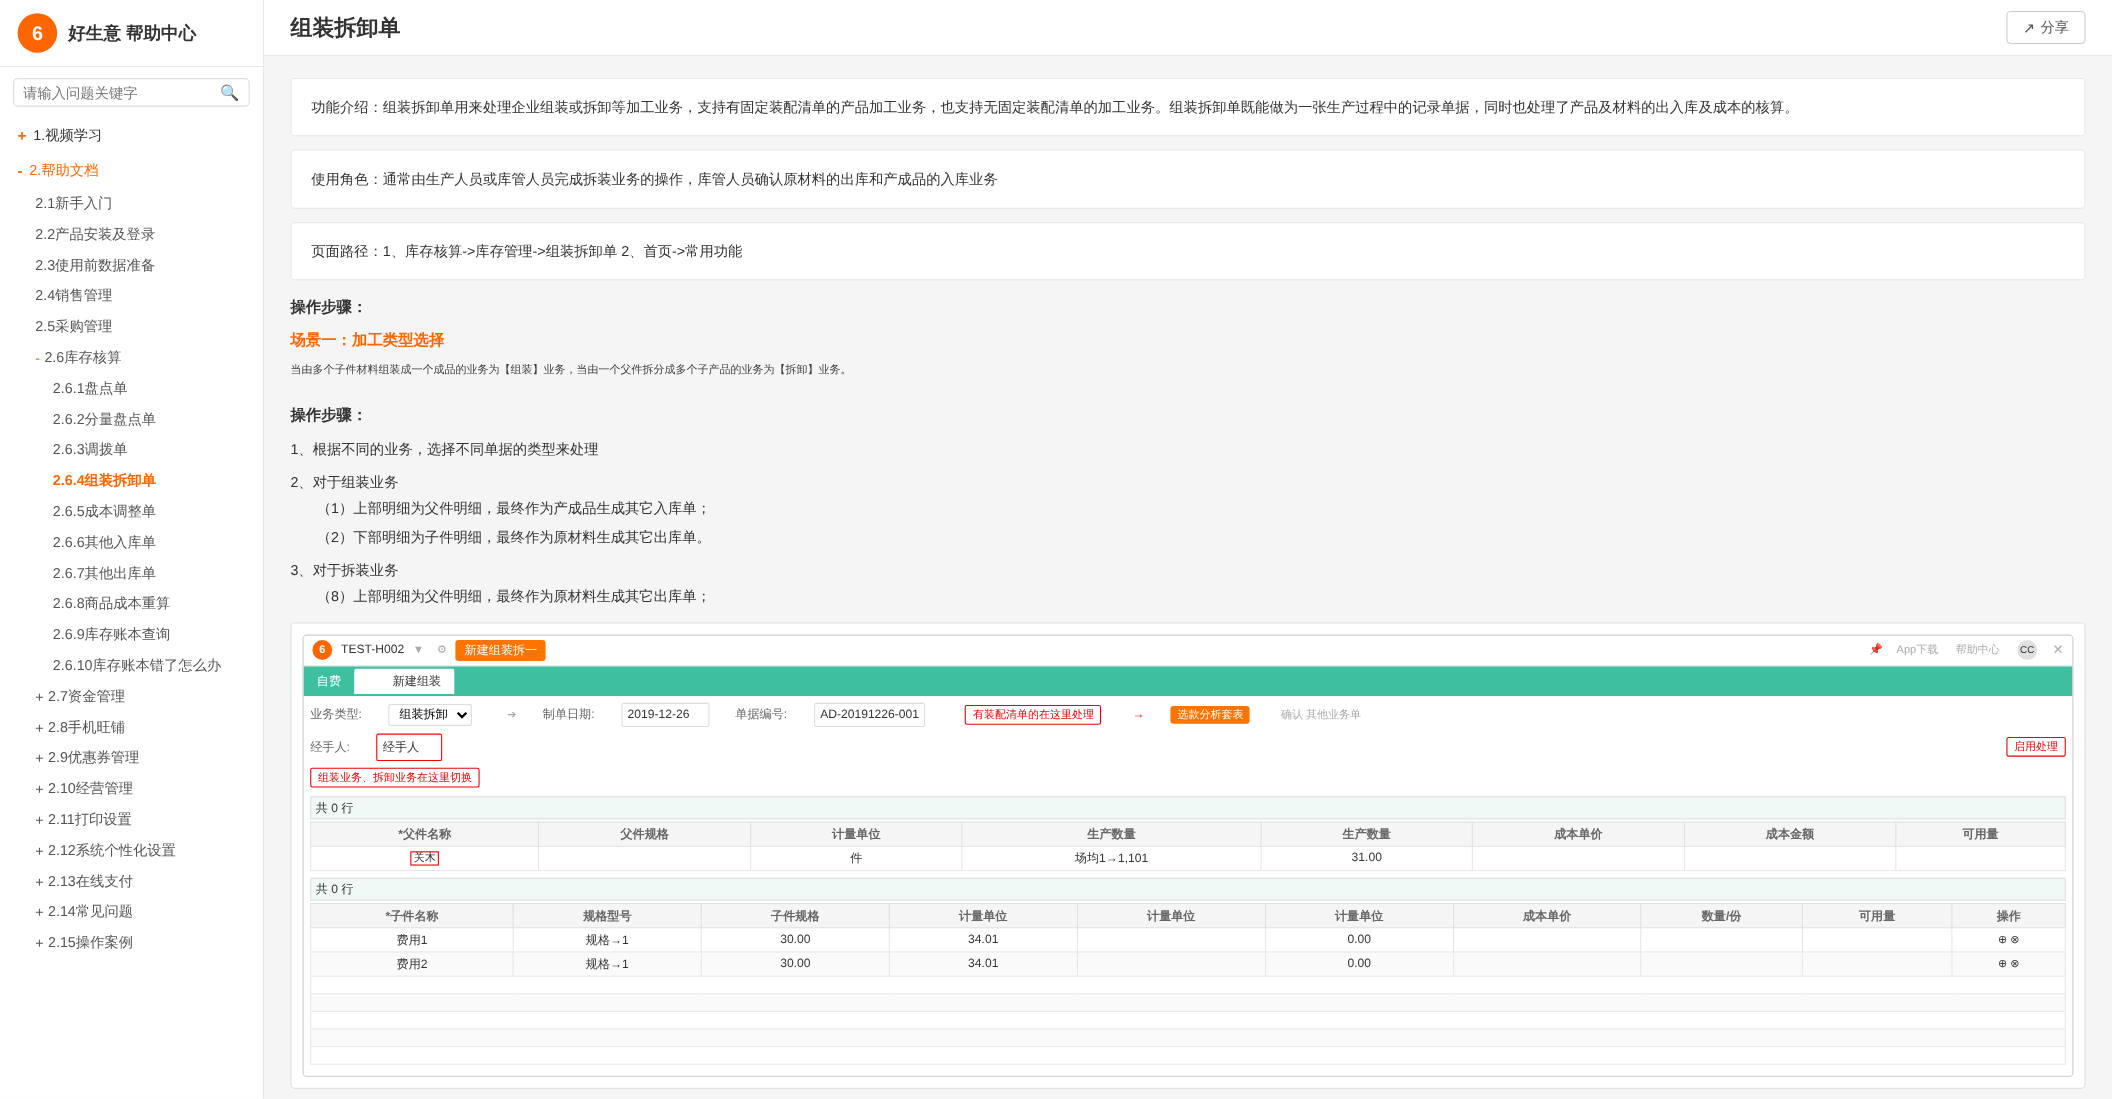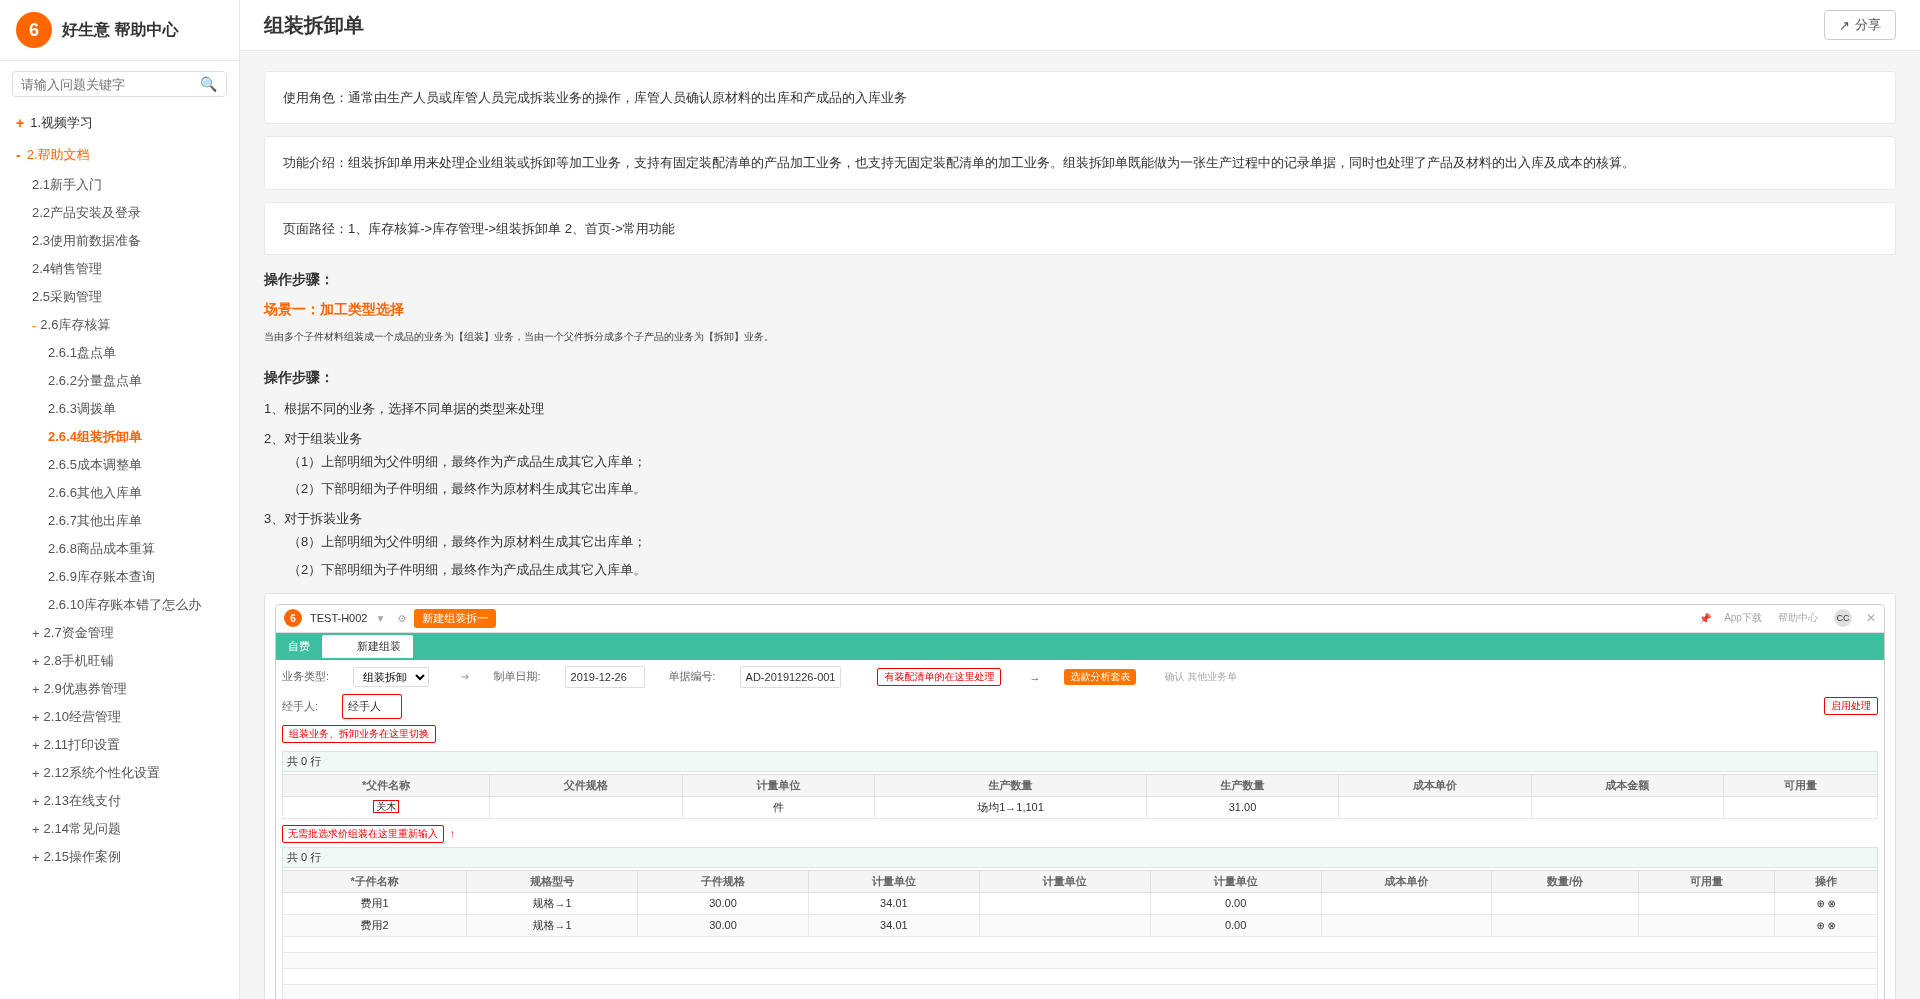--- a/index.html
+++ b/index.html
@@ -285,25 +285,25 @@
     <h1 class="page-title">组装拆卸单</h1>
     <button class="share-btn">
       <span>↗</span>
       <span>分享</span>
     </button>
   </div>
 
   <div id="content-area">
 
     <div class="info-block">
+      <p>功能介绍：组装拆卸单用来处理企业组装或拆卸等加工业务，支持有固定装配清单的产品加工业务，也支持无固定装配清单的加工业务。组装拆卸单既能做为一张生产过程中的记录单据，同时也处理了产品及材料的出入库及成本的核算。</p>
+    </div>
+
+    <div class="info-block">
       <p>使用角色：通常由生产人员或库管人员完成拆装业务的操作，库管人员确认原材料的出库和产成品的入库业务</p>
-    </div>
-
-    <div class="info-block">
-      <p>功能介绍：组装拆卸单用来处理企业组装或拆卸等加工业务，支持有固定装配清单的产品加工业务，也支持无固定装配清单的加工业务。组装拆卸单既能做为一张生产过程中的记录单据，同时也处理了产品及材料的出入库及成本的核算。</p>
     </div>
 
     <div class="info-block">
       <p>页面路径：1、库存核算-&gt;库存管理-&gt;组装拆卸单 2、首页-&gt;常用功能</p>
     </div>
 
     <div class="section-title">操作步骤：</div>
     <div class="section-subtitle">场景一：加工类型选择</div>
     <div class="content-text">
       <span>当由多个子件材料组装成一个成品的业务为【组装】业务，当由一个父件拆分成多个子产品的业务为【拆卸】业务。</span>
@@ -315,21 +315,20 @@
         <span>2、对于组装业务</span>
         <ul class="sub-list">
           <li>（1）上部明细为父件明细，最终作为产成品生成其它入库单；</li>
           <li>（2）下部明细为子件明细，最终作为原材料生成其它出库单。</li>
         </ul>
       </li>
       <li>
         <span>3、对于拆装业务</span>
         <ul class="sub-list">
           <li>（8）上部明细为父件明细，最终作为原材料生成其它出库单；</li>
-          <li>（2）下部明细为子件明细，最终作为产成品生成其它入库单。</li>
         </ul>
       </li>
     </ol>
 
     <div class="screenshot-container">
       <div class="fake-app">
 
         <div class="fake-titlebar">
           <span style="background:#f60;color:#fff;border-radius:50%;width:18px;height:18px;display:inline-flex;align-items:center;justify-content:center;font-size:10px;font-weight:bold;">6</span>
           <span>TEST-H002</span>
@@ -411,24 +410,20 @@
                   <td></td>
                   <td></td>
                   <td></td>
                 </tr>
               </tbody>
             </table>
           </div>
 
           <div style="position:relative;margin-bottom:4px;">
 
-            <div style="display:flex;align-items:center;gap:6px;margin-bottom:4px;position:relative;">
-              <span style="border:1px solid #e00;padding:1px 5px;color:#e00;font-size:10px;border-radius:2px;">无需批选求价组装在这里重新输入</span>
-              <span style="color:#e00;font-size:10px;">↑</span>
-            </div>
             <div style="background:#f0f9f6;padding:2px 4px;font-size:11px;color:#333;display:flex;align-items:center;gap:4px;border:1px solid #e0e0e0;margin-bottom:2px;">
               <span>共 0 行</span>
             </div>
             <table class="fake-table">
               <thead>
                 <tr>
                   <th>*子件名称</th>
                   <th>规格型号</th>
                   <th>子件规格</th>
                   <th>计量单位</th>

